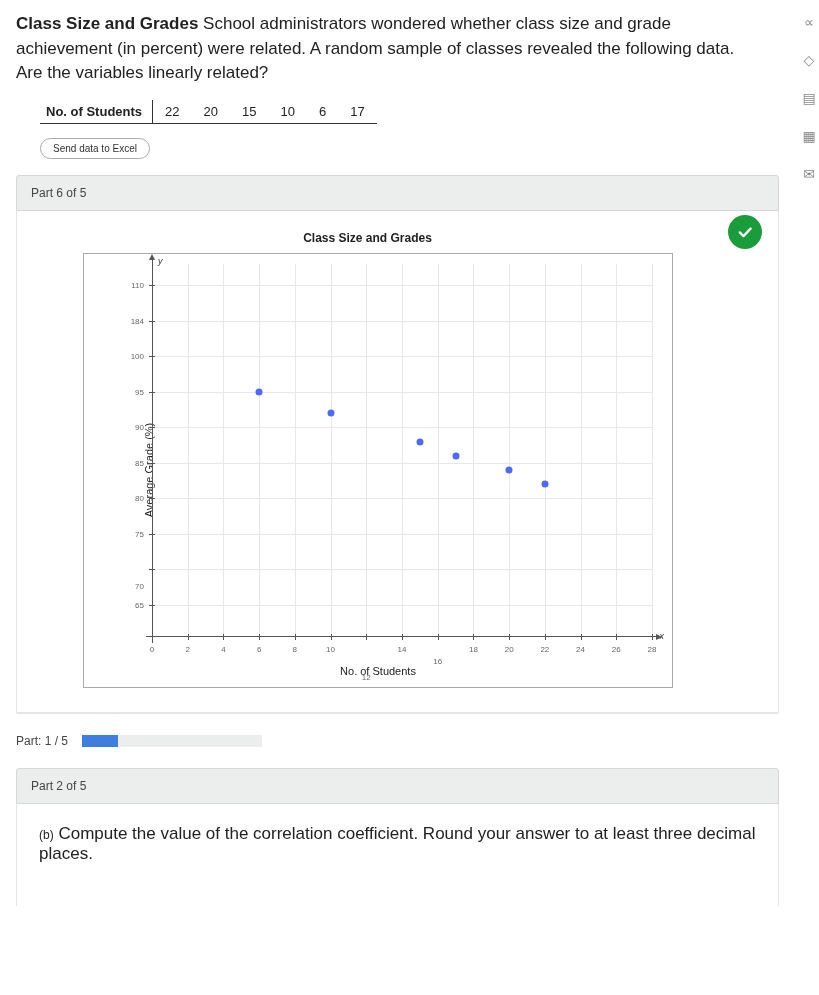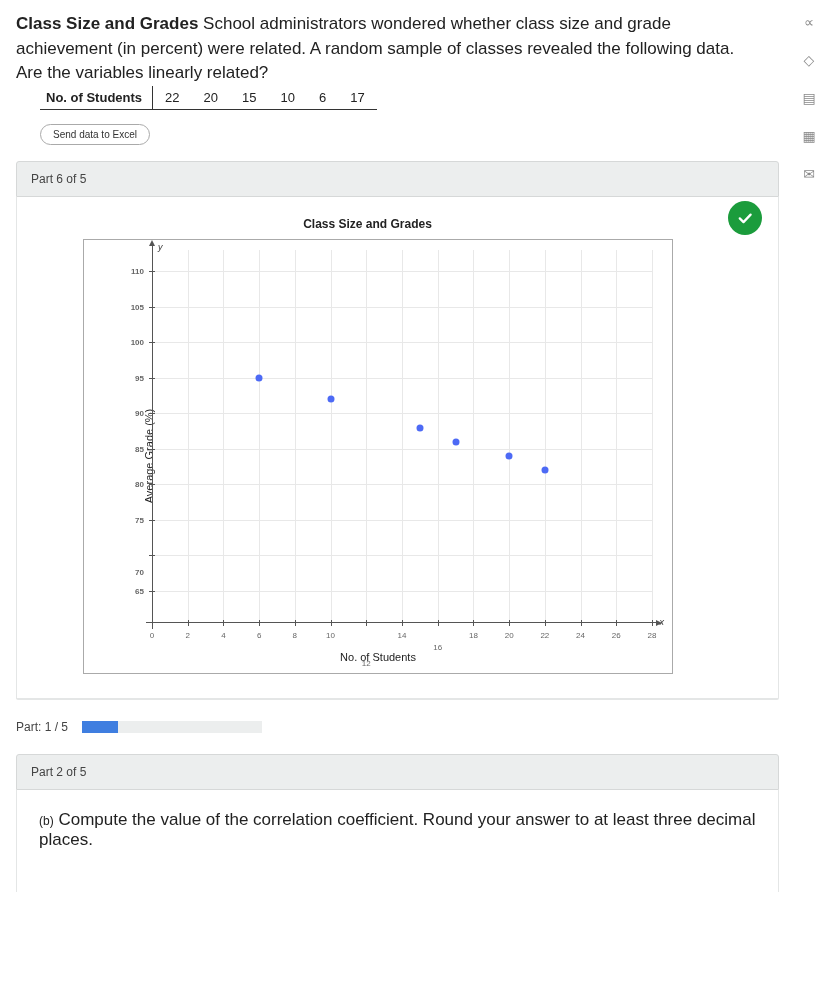--- a/index.html
+++ b/index.html
@@ -7,20 +7,21 @@
       font-family: Verdana, Arial, sans-serif;
       font-size: 14px;
       color: #222;
       width: 819px;
       padding: 12px 0 0 16px;
       background: #fff;
     }
     .problem-text {
       font-size: 17px;
       line-height: 1.45;
+      margin-bottom: 14px;
       padding-right: 66px;
     }
     .problem-text b { font-weight: 700; }
     .data-table {
       border-collapse: collapse;
       margin-left: 24px;
       font-size: 13px;
     }
     .data-table th, .data-table td { padding: 4px 12px; text-align: center; }
     .data-table th:first-child { text-align: left; padding-left: 6px; padding-right: 10px; font-weight: 700; border-right: 1px solid #333;}
@@ -76,21 +77,21 @@
       margin: 0 auto 0 44px;
       position: relative;
     }
     .chart-inner { position: absolute; left: 68px; top: 10px; right: 20px; bottom: 50px; }
     .gridline-v { position: absolute; top: 0; bottom: 0; width: 1px; background: #e8e8e8; }
     .gridline-h { position: absolute; left: 0; right: 0; height: 1px; background: #e8e8e8; }
     .axis-line-v { position: absolute; top: -6px; bottom: -6px; left: 0; width: 1.2px; background: #555; }
     .axis-line-h { position: absolute; left: -6px; right: -6px; bottom: 0; height: 1.2px; background: #555; }
     .axis-arrow-v { position: absolute; left: -3px; top: -10px; width: 0; height: 0; border-left: 3px solid transparent; border-right: 3px solid transparent; border-bottom: 6px solid #555; }
     .axis-arrow-h { position: absolute; right: -10px; bottom: -3px; width: 0; height: 0; border-top: 3px solid transparent; border-bottom: 3px solid transparent; border-left: 6px solid #555; }
-    .tick-label-y { position: absolute; right: 100%; transform: translateY(-50%); font-size: 8px; color: #666; padding-right: 8px; font-weight: bold; }
+    .tick-label-y { position: absolute; right: 100%; transform: translateY(-50%); font-size: 8px; color: #666; padding-right: 8px; }
     .tick-label-x { position: absolute; top: 100%; transform: translateX(-50%); font-size: 8px; color: #666; padding-top: 8px; }
     .tick-mark-y { position: absolute; left: -3px; width: 6px; height: 1px; background: #555; }
     .tick-mark-x { position: absolute; bottom: -3px; height: 6px; width: 1px; background: #555; }
     .axis-title-y {
       position: absolute;
       left: 18px;
       top: 50%;
       transform: translateY(-50%) rotate(-90deg);
       font-size: 11px;
       white-space: nowrap;
@@ -262,21 +263,21 @@
         <div class="tick-mark-y" style="top: 163.41px;"></div>
         <div class="tick-label-y" style="top: 163.41px;">90</div>
         <div class="gridline-h" style="top: 127.886px;"></div>
         <div class="tick-mark-y" style="top: 127.886px;"></div>
         <div class="tick-label-y" style="top: 127.886px;">95</div>
         <div class="gridline-h" style="top: 92.3619px;"></div>
         <div class="tick-mark-y" style="top: 92.3619px;"></div>
         <div class="tick-label-y" style="top: 92.3619px;">100</div>
         <div class="gridline-h" style="top: 56.8381px;"></div>
         <div class="tick-mark-y" style="top: 56.8381px;"></div>
-        <div class="tick-label-y" style="top: 56.8381px;">105</div>
+        <div class="tick-label-y" style="top: 56.8381px;">184</div>
         <div class="gridline-h" style="top: 21.3143px;"></div>
         <div class="tick-mark-y" style="top: 21.3143px;"></div>
         <div class="tick-label-y" style="top: 21.3143px;">110</div>
         <div class="axis-line-v"></div>
         <div class="axis-line-h"></div>
         <div class="axis-arrow-v"></div>
         <div class="axis-arrow-h"></div>
         <div class="axis-letter-y">y</div>
         <div class="axis-letter-x">x</div>
         <div class="data-point" style="left: 107.143px; top: 127.886px;"></div>

